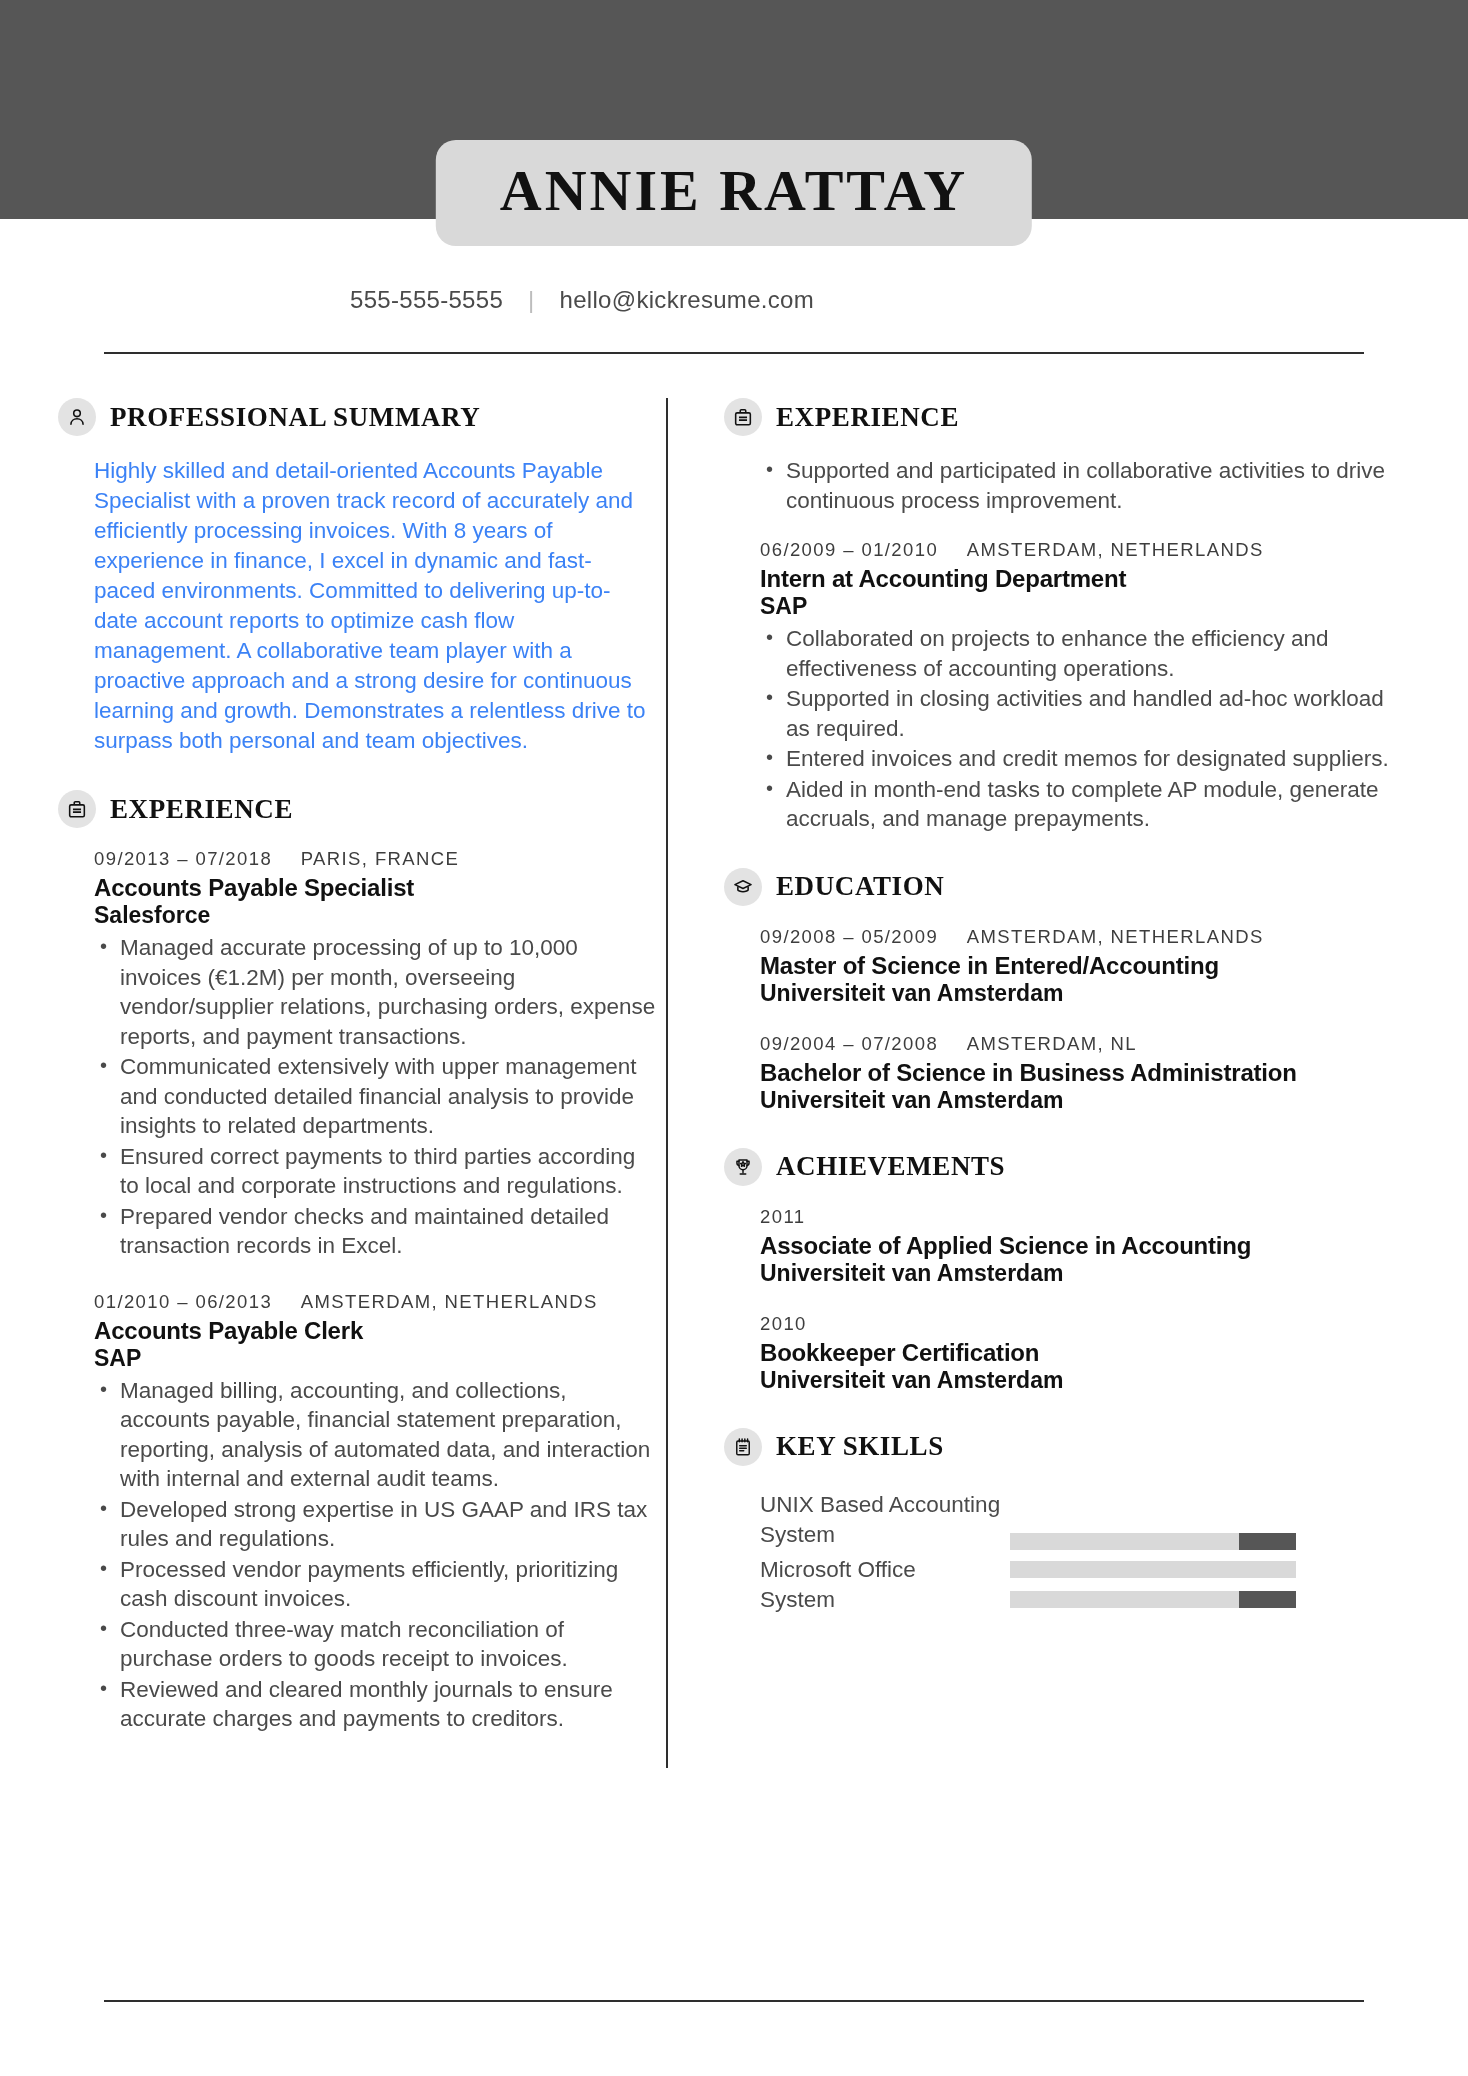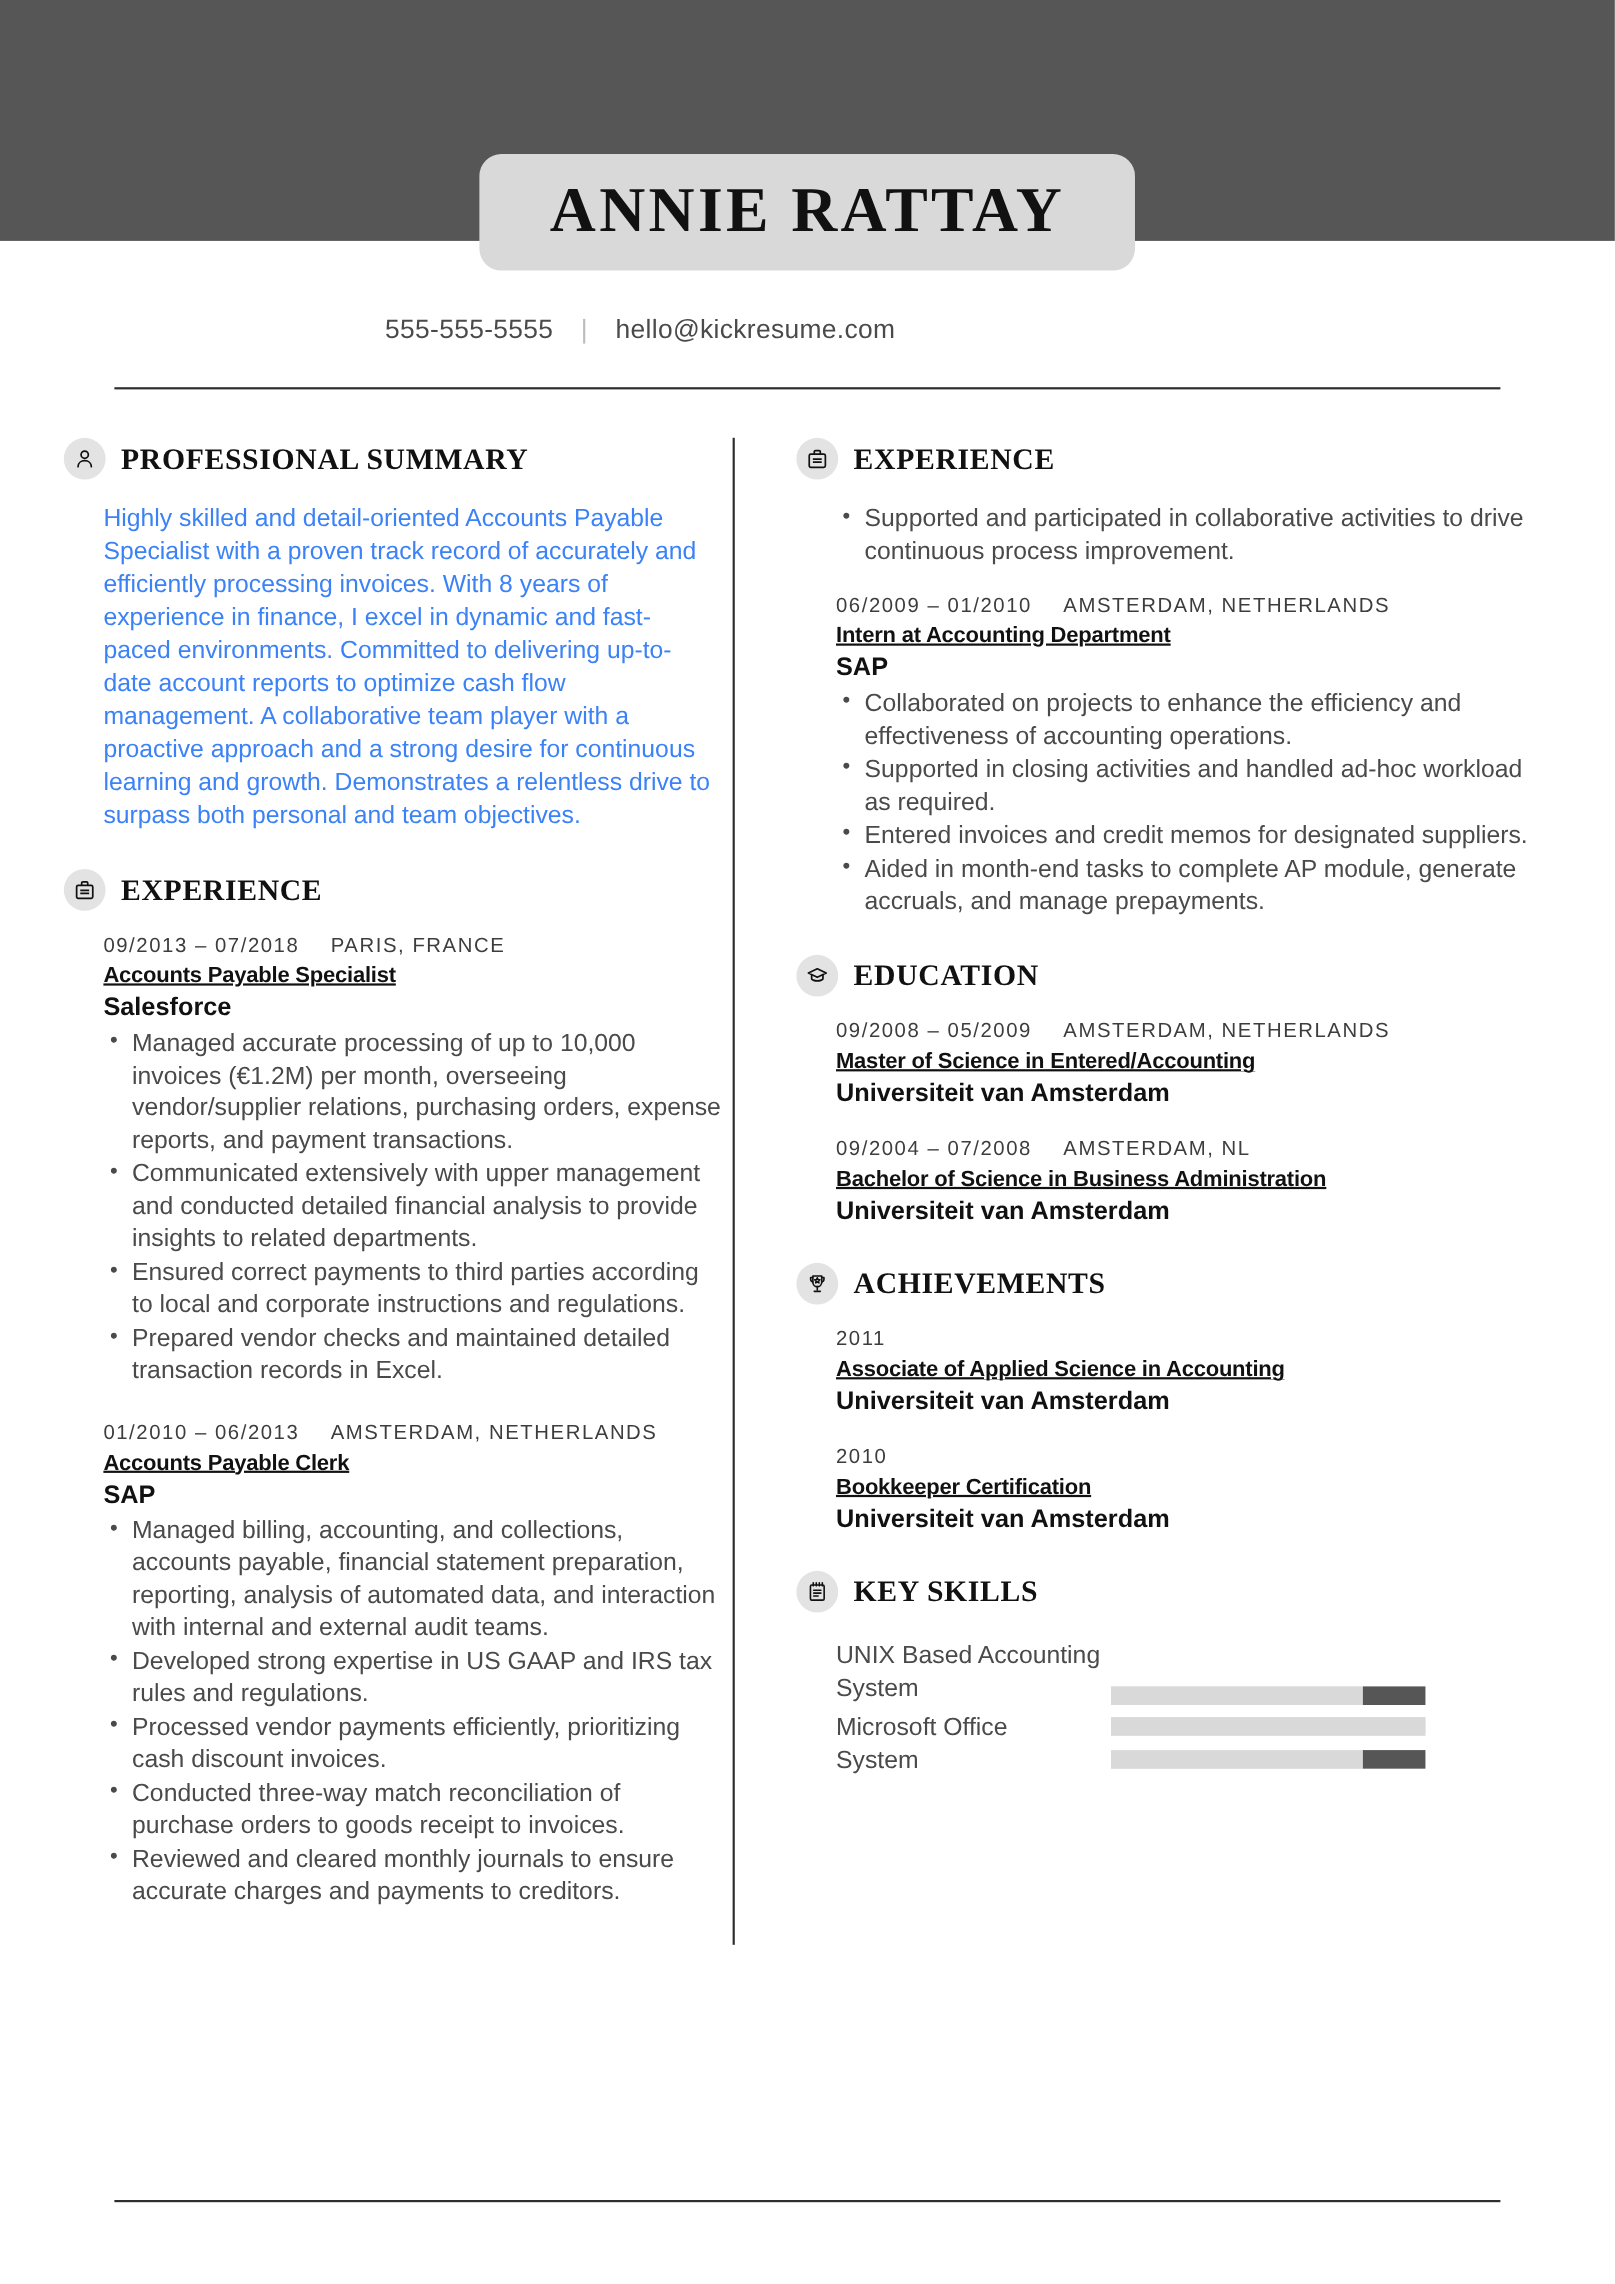--- a/index.html
+++ b/index.html
@@ -142,26 +142,25 @@
   .entry { padding-left: 36px; margin-bottom: 30px; }
   .entry-meta {
     font-size: 18.5px;
     letter-spacing: 1.4px;
     color: #3d3d3d;
     margin-bottom: 3px;
     white-space: nowrap;
   }
   .entry-meta .loc { margin-left: 22px; }
   .entry-title {
-    font-size: 20px;
+    font-size: 24px;
     font-weight: 700;
     color: #111111;
     line-height: 29px;
     letter-spacing: -0.2px;
-    text-decoration: underline;
   }
   .entry-org {
     font-size: 23px;
     font-weight: 700;
     color: #111111;
     line-height: 27px;
     margin-bottom: 4px;
   }
   ul.bullets {
     list-style: none;

